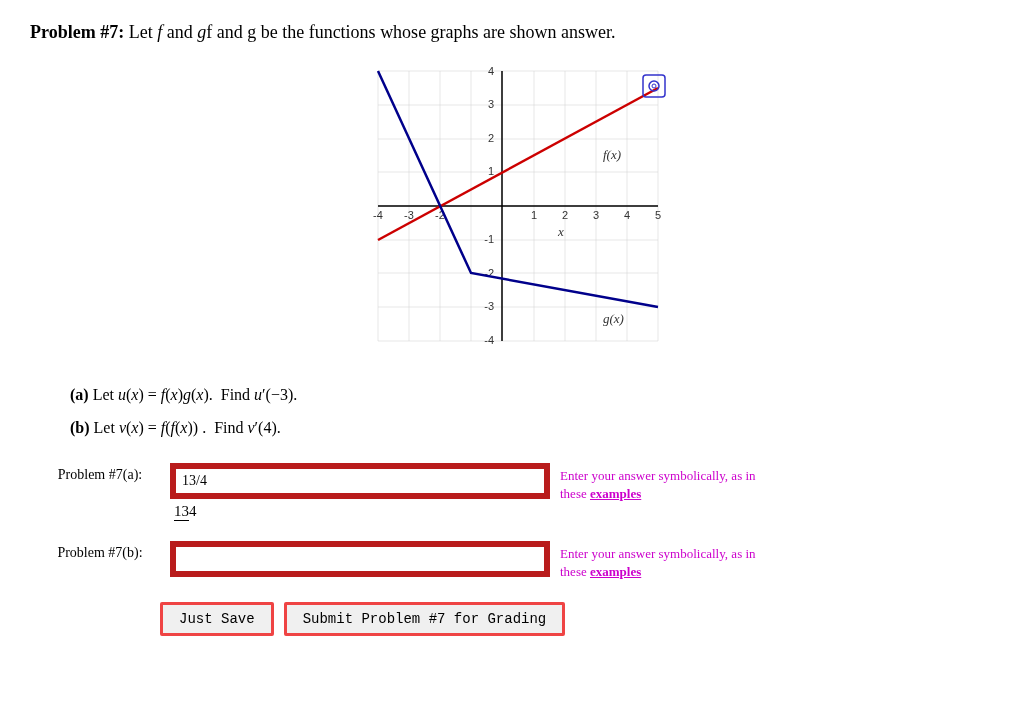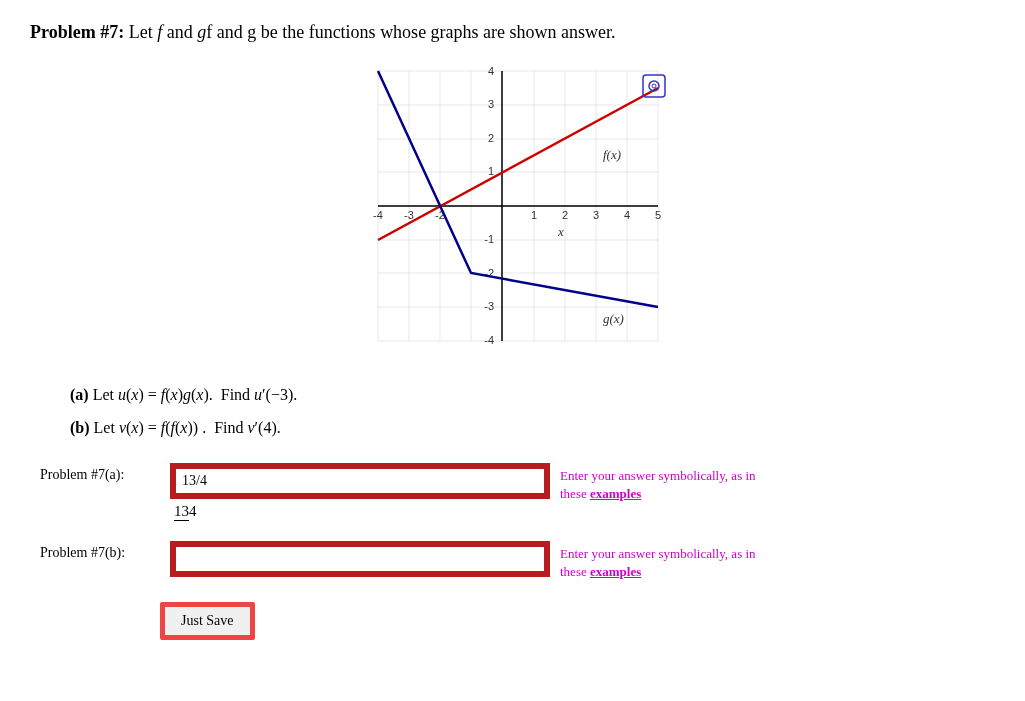--- a/index.html
+++ b/index.html
@@ -45,21 +45,21 @@
     .answer-row {
       display: flex;
       align-items: flex-start;
       margin-bottom: 20px;
     }
     .answer-label {
       font-size: 14px;
       color: #000;
       min-width: 120px;
       padding-top: 4px;
-      text-align: left;
+      text-align: center;
       margin-right: 10px;
     }
     .answer-input-group {
       display: flex;
       flex-direction: column;
       flex: 1;
       max-width: 380px;
     }
     .answer-input {
       width: 100%;
@@ -102,24 +102,24 @@
     .buttons-row {
       display: flex;
       align-items: center;
       margin-left: 130px;
       margin-top: 20px;
       gap: 10px;
     }
     .btn {
       padding: 6px 16px;
       font-size: 14px;
-      font-family: Liberation Serif, serif;
+      font-family: Liberation Mono, monospace;
       cursor: pointer;
       background: #f0f0f0;
-      border: 5px solid #ef4444;
+      border: 3px solid #ef4444;
       border-radius: 2px;
     }
     .grid-line { stroke: #ccc; stroke-width: 0.5; }
     .axis-line { stroke: #000; stroke-width: 1.5; }
     .tick-label { font-size: 11px; fill: #333; font-family: Arial, sans-serif; }
     .axis-label { font-size: 13px; fill: #333; font-family: Times New Roman, serif; font-style: italic; }
   </style>
 </head>
 <body>
 
@@ -228,13 +228,14 @@
     </div>
     <div class="hint-text">
       <span>Enter your answer symbolically,
 as in these </span><a href="#">examples</a>
     </div>
   </div>
 </div>
 
 <div class="buttons-row">
   <button class="btn">Just Save</button>
+  <button class="btn">Submit Problem #7 for Grading</button>
 </div>
 
 </body></html>

